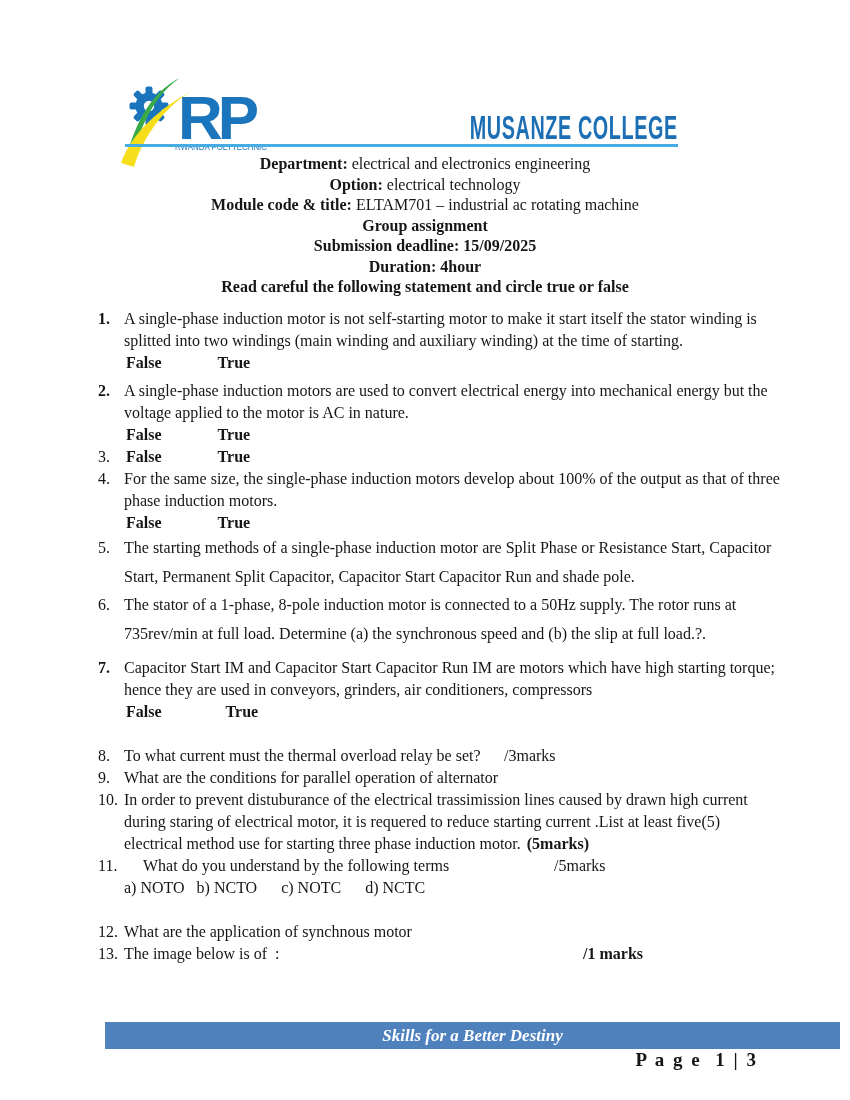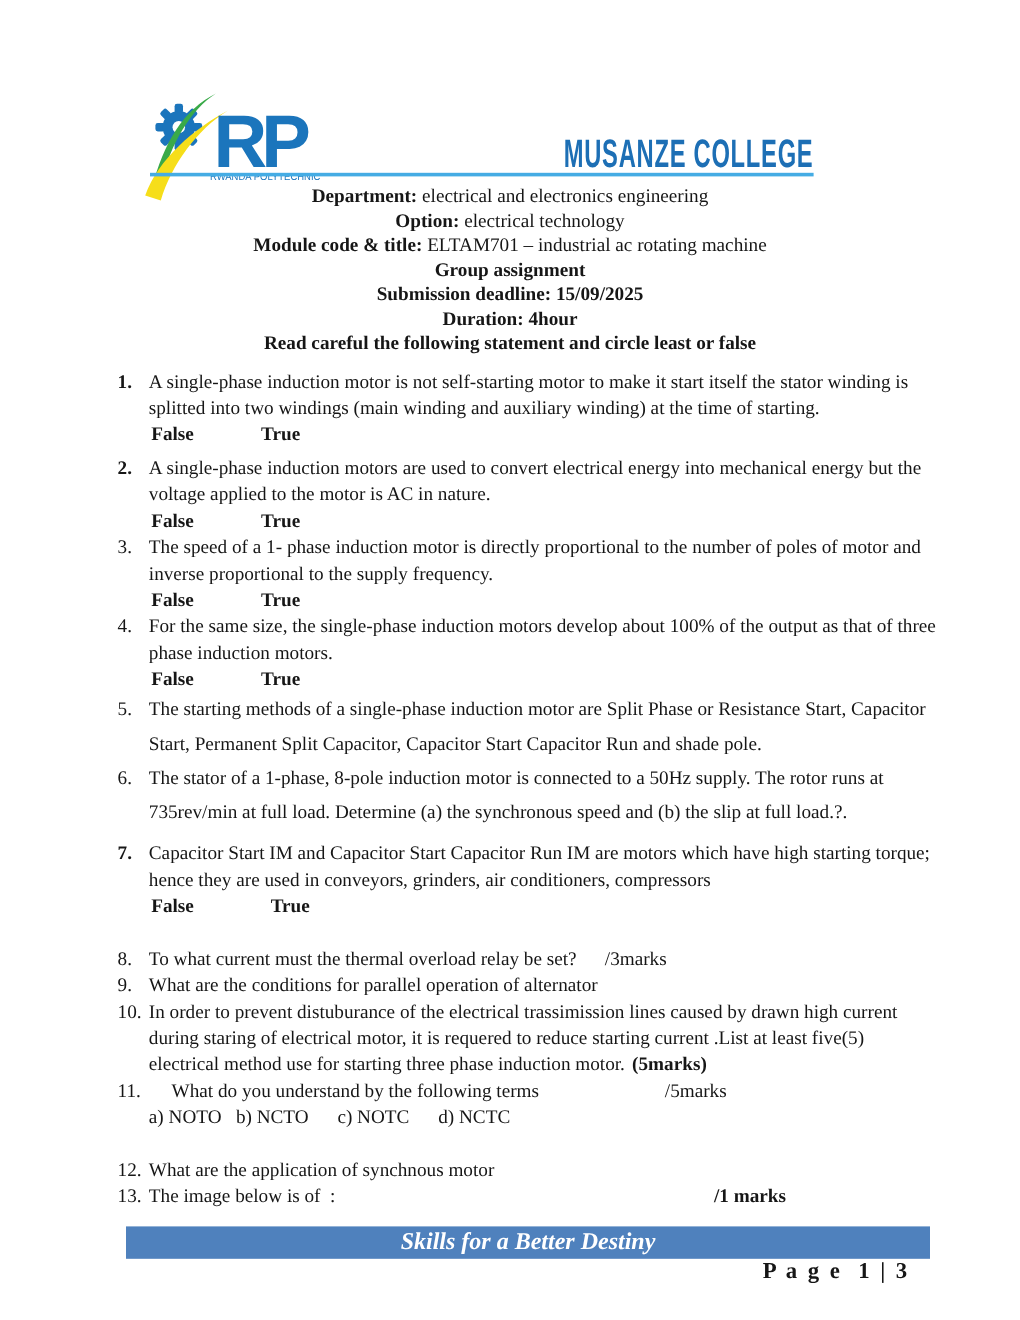--- a/index.html
+++ b/index.html
@@ -20,28 +20,28 @@
   .q{display:flex;line-height:22px;padding-left:23px;}
   .q .num{flex:0 0 26px;}
   .qc{flex:1;position:relative;min-width:0;}
   .q5l,.q6l{line-height:28.5px;}
   .mt6{margin-top:6px;} .mt9{margin-top:9px;} .mt22{margin-top:22px;}
   .ft{line-height:22px;}
   .false-l{margin-left:2px;font-weight:bold;}
   .true-l{margin-left:56px;font-weight:bold;}
   .true-l.wide{margin-left:64px;}
   .marks{position:absolute;top:0;}
-  .m8{left:380px;} .m11{left:430px;} .m13{left:459px;font-weight:bold;margin-left:12px;}
+  .m8{left:380px;} .m11{left:430px;} .m13{left:459px;font-weight:bold;}
   .mb-inline{margin-left:6px;font-weight:bold;}
   .q11-first{padding-left:19px;position:relative;}
   .pre{white-space:pre-wrap;}
   
-  .footer-bar{position:absolute;left:105px;top:1022px;width:670px;height:27px;background:#4F81BD;
+  .footer-bar{position:absolute;left:105px;top:1022px;width:735px;height:27px;background:#4F81BD;
               color:#ffffff;text-align:center;line-height:27px;font-style:italic;font-weight:bold;
-              font-size:20px;}
+              font-size:17px;}
   .page-num{position:absolute;top:1049px;right:92px;font-weight:bold;font-size:19px;
             letter-spacing:2px;white-space:pre;}
 </style>
 </head>
 <body>
 
 <div class="page">
 
   <div class="brand">
     <svg width="185" height="95" viewBox="0 0 185 95">
@@ -67,21 +67,21 @@
   <div class="college">MUSANZE COLLEGE</div>
   <div class="divider"></div>
 
   <div class="header-block">
     <div class="hl"><span class="b">Department:</span><span> electrical and electronics engineering</span></div>
     <div class="hl"><span class="b">Option:</span><span> electrical technology</span></div>
     <div class="hl"><span class="b">Module code &amp; title:</span><span> ELTAM701 – industrial ac rotating machine</span></div>
     <div class="hl"><span class="b">Group assignment</span></div>
     <div class="hl"><span class="b">Submission deadline: 15/09/2025</span></div>
     <div class="hl"><span class="b">Duration: 4hour</span></div>
-    <div class="hl"><span class="b">Read careful the following statement and circle least or false</span></div>
+    <div class="hl"><span class="b">Read careful the following statement and circle true or false</span></div>
   </div>
 
   <div class="qs">
 
     <div class="q">
       <span class="num b">1.</span>
       <div class="qc">
         <span>A single-phase induction motor is not self-starting motor to make it start itself the stator winding is splitted into two windings (main winding and auxiliary winding) at the time of starting.</span>
         <div class="ft">
           <span class="false-l">False</span><span class="true-l">True</span>
@@ -95,21 +95,20 @@
         <span>A single-phase induction motors are used to convert electrical energy into mechanical energy but the voltage applied to the motor is AC in nature.</span>
         <div class="ft">
           <span class="false-l">False</span><span class="true-l">True</span>
         </div>
       </div>
     </div>
 
     <div class="q">
       <span class="num">3.</span>
       <div class="qc">
-        <span>The speed of a 1- phase induction motor is directly proportional to the number of poles of motor and inverse proportional to the supply frequency.</span>
         <div class="ft">
           <span class="false-l">False</span><span class="true-l">True</span>
         </div>
       </div>
     </div>
 
     <div class="q">
       <span class="num">4.</span>
       <div class="qc">
         <span>For the same size, the single-phase induction motors develop about 100% of the output as that of three phase induction motors.</span>

